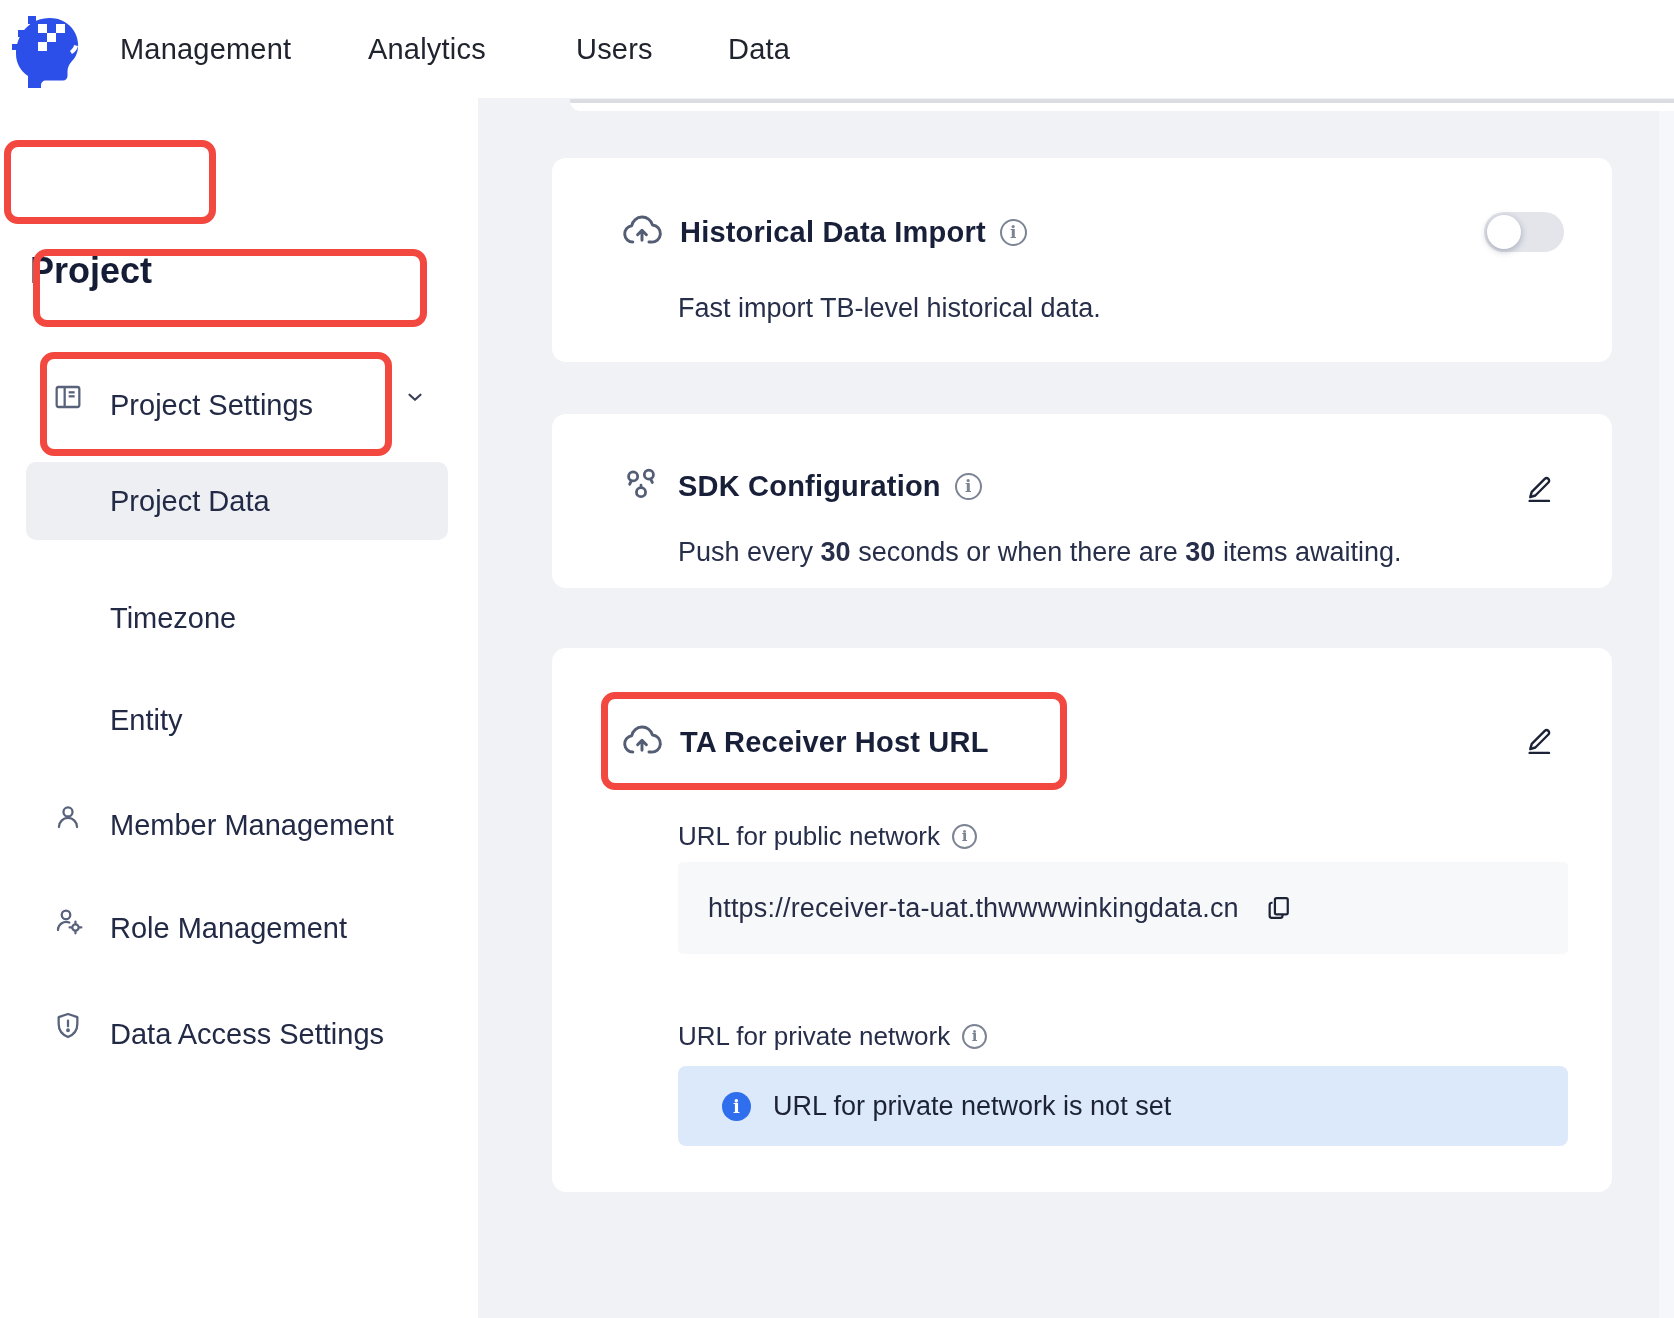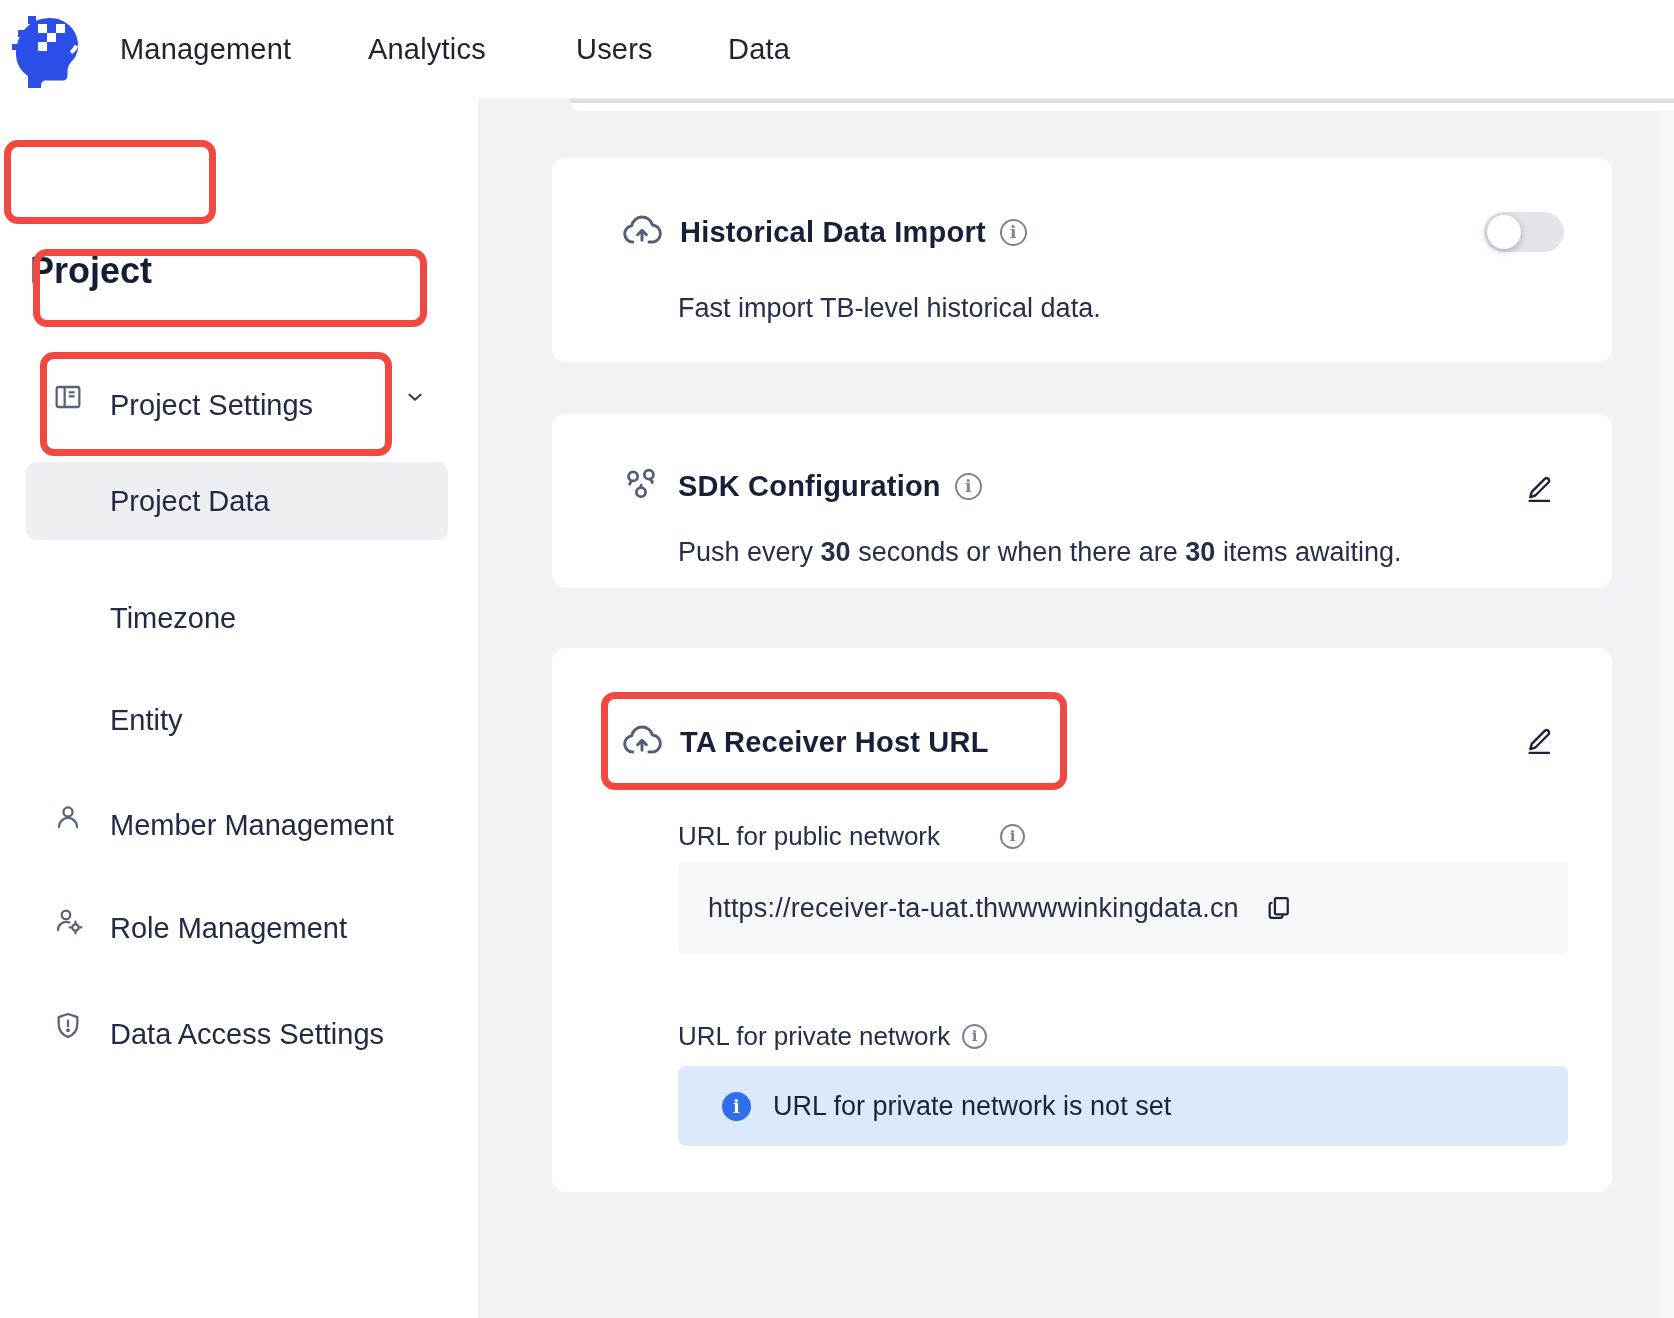--- a/index.html
+++ b/index.html
@@ -206,21 +206,21 @@
       </span>
       <span class="ctitle">TA Receiver Host URL</span>
     </div>
     <span class="pencil" style="top:78px">
       <svg viewBox="0 0 24 24" width="30" height="30" fill="none" stroke="currentColor" stroke-width="1.9" stroke-linecap="round" stroke-linejoin="round">
         <path d="M5 18.5l1.2-4.2L16.6 3.9a2 2 0 0 1 2.9 2.9L9.1 17.2 5 18.5z"></path>
         <path d="M4.5 21.5h15.5"></path>
       </svg>
     </span>
 
-    <div class="field-label" style="top:172px; height:32px;gap:48px;">
+    <div class="field-label" style="top:172px; height:32px;">
       <span>URL for public network</span>
       <span class="info-icon">i</span>
     </div>
 
     <div class="url-box">
       <span class="url-text">https://receiver-ta-uat.thwwwwinkingdata.cn</span>
       <span class="copy-icon">
         <svg viewBox="0 0 24 24" width="28" height="28" fill="none" stroke="currentColor" stroke-width="1.9" stroke-linejoin="round">
           <rect x="8.5" y="3.5" width="11" height="14" rx="1.4"></rect>
           <path d="M6.5 7.5H5.9A1.9 1.9 0 0 0 4 9.4v9.2a1.9 1.9 0 0 0 1.9 1.9h7.2a1.9 1.9 0 0 0 1.9-1.9v-.6"></path>

